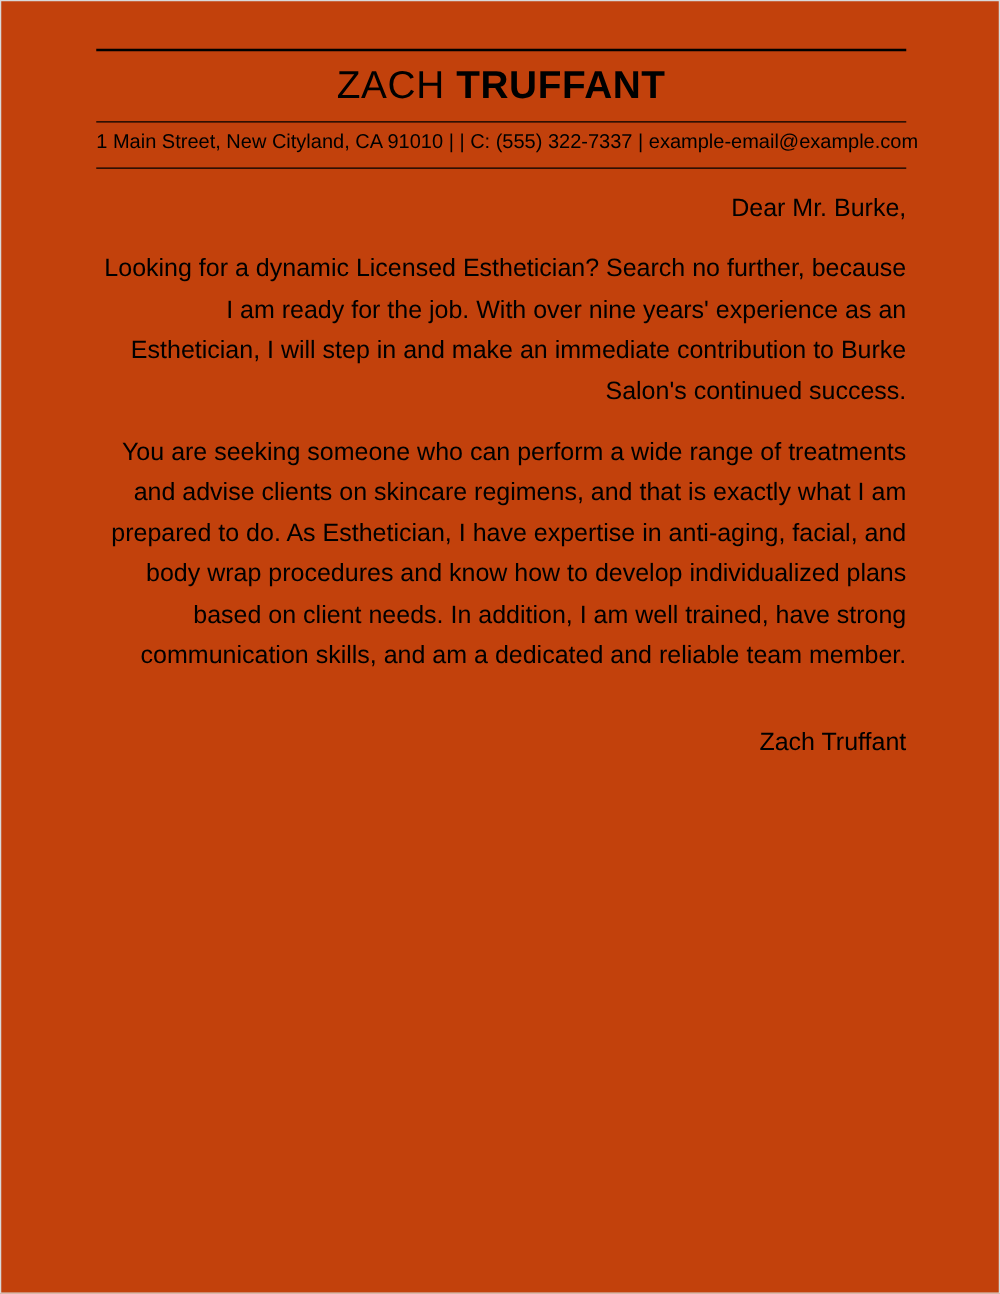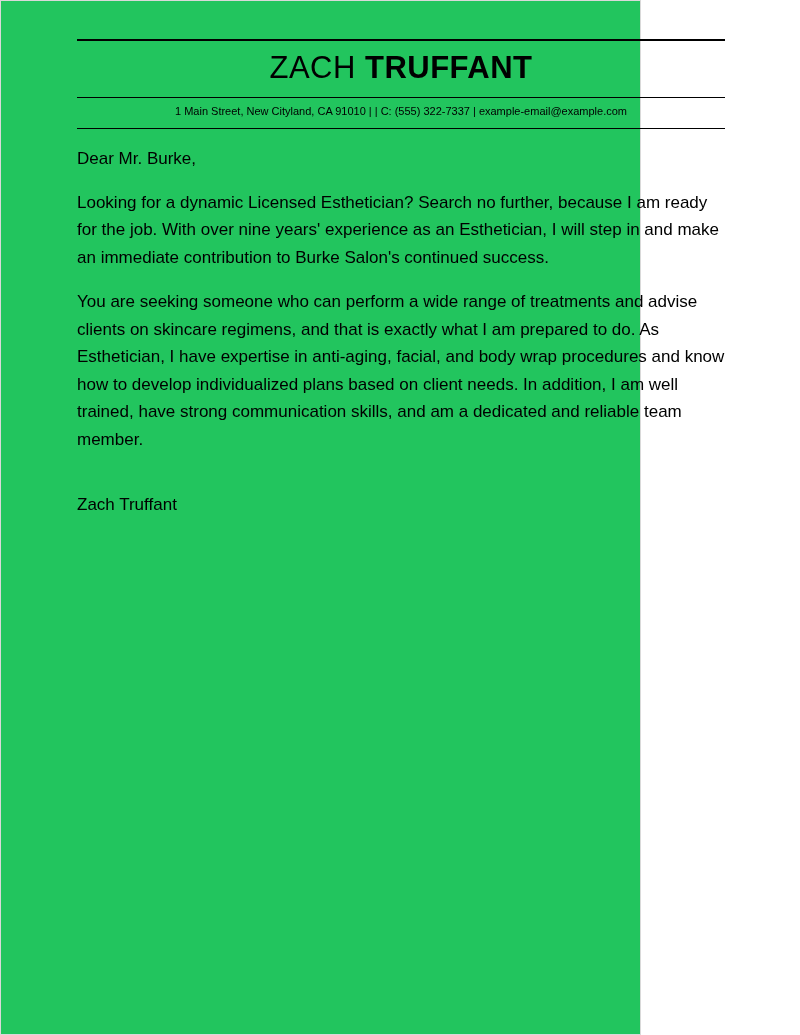--- a/index.html
+++ b/index.html
@@ -12,23 +12,23 @@
     height: 1035px;
     font-family: "Liberation Sans", sans-serif;
     color: #000000;
     position: relative;
     overflow: hidden;
   }
   .page {
     position: absolute;
     left: 0;
     top: 0;
-    width: 641px;
+    width: 800px;
     height: 1035px;
-    background: #22c55e;
+    background: #c2410c;
     border: 1px solid #d9d9d9;
     box-sizing: border-box;
   }
   .sheet {
     position: absolute;
     left: 76px;
     top: 38px;
     width: 648px;
   }
   .rule-top {
@@ -51,29 +51,29 @@
     white-space: nowrap;
   }
   .name-first {
     font-weight: 400;
   }
   .name-last {
     font-weight: 700;
   }
   .contact-line {
     text-align: center;
-    font-size: 11px;
+    font-size: 16px;
     padding: 7px 0 8px 0;
     white-space: nowrap;
   }
   .body-block {
     margin-top: 16px;
-    font-size: 17px;
+    font-size: 20px;
     line-height: 1.62;
-    text-align: left;
+    text-align: right;
   }
   .salutation {
     margin: 0 0 16px 0;
   }
   .para {
     margin: 0 0 17px 0;
   }
   .closing {
     margin: 0 0 0 0;
   }

